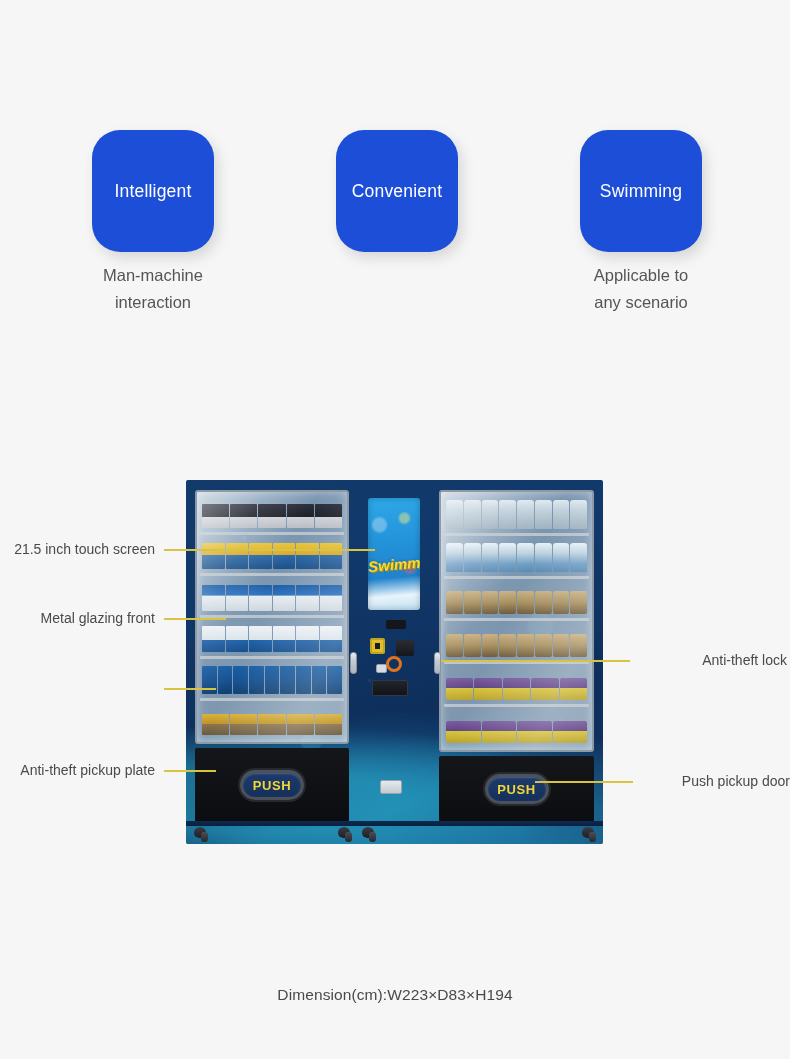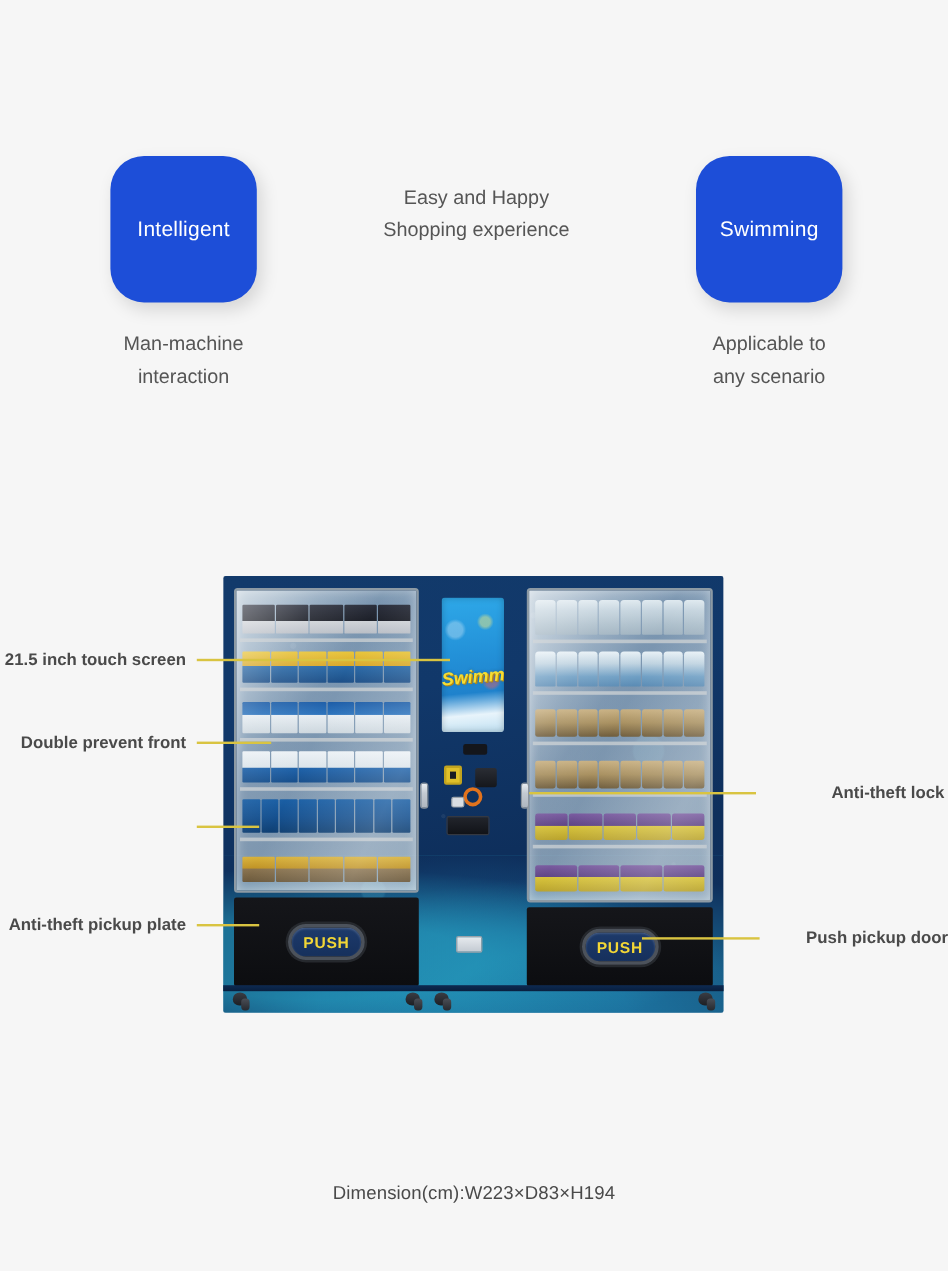--- a/index.html
+++ b/index.html
@@ -42,21 +42,21 @@
     justify-content: center;
     box-shadow: 4px 6px 14px rgba(0,0,0,0.13);
   }
   .feature-badge-label {
     color: #ffffff;
     font-size: 17.5px;
     letter-spacing: 0.2px;
     white-space: nowrap;
   }
   .feature-caption {
-    margin-top: 22px;
+    margin-top: 10px;
     color: #555555;
     font-size: 16.5px;
     line-height: 27px;
     white-space: pre-line;
   }
 
   
   .machine-section {
     position: absolute;
     top: 478px;
@@ -295,21 +295,21 @@
   .caster-3 { left: 176px; }
   .caster-4 { left: 396px; }
 
   
   .callout {
     position: absolute;
     font-size: 14px;
     color: #4a4a4a;
     line-height: 19px;
   }
-  .callout-text { white-space: pre-line; font-weight: bold; }
+  .callout-text { white-space: pre-line; }
   .callout-left  { text-align: right; }
   .callout-right { text-align: right; }
 
   .lead-line {
     position: absolute;
     height: 2px;
     background: #d9c441;
   }
 
   
@@ -331,22 +331,23 @@
 
   <div class="feature feature-1">
     <div class="feature-badge">
       <span class="feature-badge-label">Intelligent</span>
     </div>
     <div class="feature-caption">Man-machine
 interaction</div>
   </div>
 
   <div class="feature feature-2">
-    <div class="feature-caption">Easy and Happy
-Shopping experience</div>
+    <div class="feature-badge">
+      <span class="feature-badge-label">Convenient</span>
+    </div>
   </div>
 
   <div class="feature feature-3">
     <div class="feature-badge">
       <span class="feature-badge-label">Swimming</span>
     </div>
     <div class="feature-caption">Applicable to
 any scenario</div>
   </div>
 
@@ -509,21 +510,21 @@
     <div class="caster caster-3"></div>
     <div class="caster caster-4"></div>
   </div>
 
   <div class="callout callout-left" style="left:0; top:62px; width:155px;">
     <span class="callout-text">21.5 inch touch screen</span>
   </div>
   <div class="lead-line" style="left:164px; top:71px; width:211px;"></div>
 
   <div class="callout callout-left" style="left:0; top:131px; width:155px;">
-    <span class="callout-text">Double prevent front</span>
+    <span class="callout-text">Metal glazing front</span>
   </div>
   <div class="lead-line" style="left:164px; top:140px; width:62px;"></div>
 
   <div class="lead-line" style="left:164px; top:210px; width:52px;"></div>
 
   <div class="callout callout-left" style="left:0; top:283px; width:155px;">
     <span class="callout-text">Anti-theft pickup plate</span>
   </div>
   <div class="lead-line" style="left:164px; top:292px; width:52px;"></div>
 

